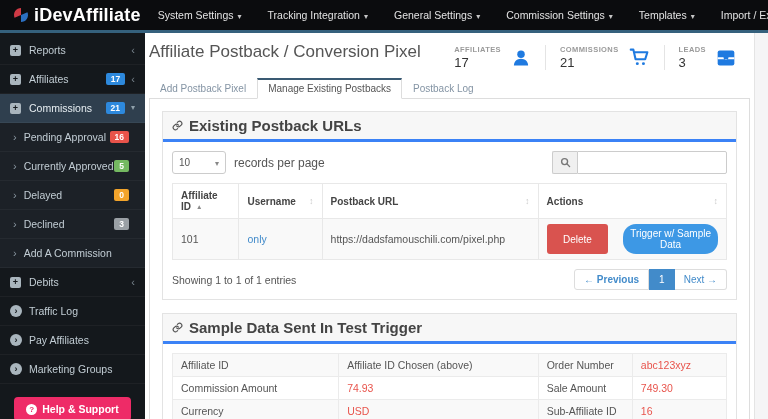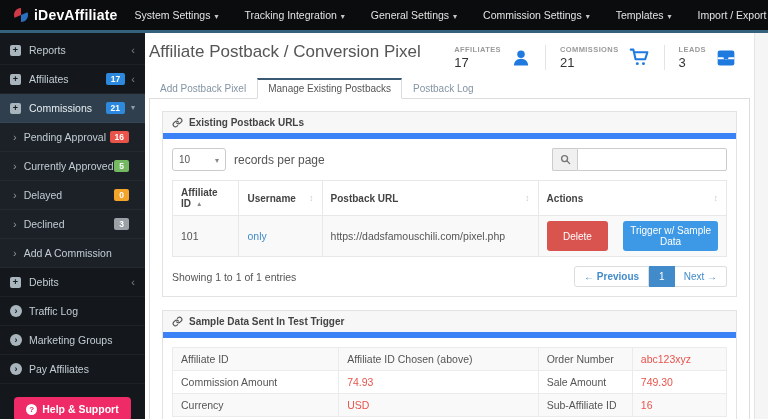--- a/index.html
+++ b/index.html
@@ -4,21 +4,21 @@
 <style>
   * { box-sizing: border-box; margin: 0; padding: 0; }
   body {
     width: 768px; height: 419px; overflow: hidden;
     font-family: "Liberation Sans", sans-serif;
     background: #ffffff;
   }
   
   .topbar { height: 30px; background: #0b0c0e; display: flex; align-items: center; }
   .brand { width: 148px; display: flex; align-items: center; gap: 5px; padding-left: 13px; cursor: pointer; }
-  .brand-text { color: #fff; font-weight: bold; font-size: 14px; letter-spacing: .2px; }
+  .brand-text { color: #fff; font-weight: bold; font-size: 18px; letter-spacing: .2px; }
   .nav-menus { display: flex; align-items: center; flex: 1; margin-left: 4px; }
   .nav-item { color: #e3e3e3; font-size: 10.5px; cursor: pointer; padding: 0 13px; display: flex; gap: 4px; white-space: nowrap; }
   .nav-item .caret-down-icon::before { content: "▾"; color: #c6c6c6; font-size: 8px; }
   .accent-line { height: 3px; background: #35617d; }
 
   
   .app { display: flex; height: 386px; }
   .sidebar { width: 145px; background: #14181c; display: flex; flex-direction: column; }
   .content { flex: 1; background: #fff; padding: 9px 4px 0; overflow: hidden; }
   .gutter { width: 14px; background: #f5f5f6; border-left: 1px solid #e4e4e4; }
@@ -63,21 +63,21 @@
 
   
   .tabs { display: flex; border-bottom: 1px solid #ddd; }
   .tab { font-size: 10px; padding: 4px 10px; color: #8494a4; cursor: pointer; border: 1px solid transparent; margin-bottom: -1px; white-space: nowrap; }
   .tab.active { background: #fff; color: #555; border-color: #ddd; border-bottom-color: #fff; border-top: 2px solid #3a5a73; padding-top: 3px; }
   .tab-body { border: 1px solid #ddd; border-top: none; padding: 12px; min-height: 307px; }
 
   
   .panel { border: 1px solid #e3e3e3; margin-bottom: 13px; background: #fff; }
   .panel:last-child { margin-bottom: 0; }
-  .panel-head { background: #f7f7f7; border-bottom: 6px solid #3b82f6; padding: 5px 9px; display: flex; align-items: center; gap: 6px; font-size: 10px; font-weight: bold; color: #444; }
+  .panel-head { background: #f7f7f7; border-bottom: 3px solid #3b82f6; padding: 5px 9px; display: flex; align-items: center; gap: 6px; font-size: 15px; font-weight: bold; color: #444; }
   .panel-body { padding: 9px; }
 
   .controls { display: flex; justify-content: space-between; align-items: center; margin-bottom: 9px; }
   .rpp { display: flex; align-items: center; gap: 8px; }
   .select { width: 54px; height: 23px; border: 1px solid #ccc; border-radius: 3px; display: flex; align-items: center; justify-content: space-between; padding: 0 6px; font-size: 10px; color: #555; cursor: pointer; background: #fff; }
   .select .caret-down-icon::before { content: "▾"; color: #888; font-size: 8px; }
   .rpp-label { font-size: 12px; color: #555; }
   .search { display: flex; }
   .search-addon { width: 25px; height: 23px; background: #f0f0f0; border: 1px solid #ccc; border-right: none; display: flex; align-items: center; justify-content: center; border-radius: 2px 0 0 2px; }
   .search-input { width: 150px; height: 23px; border: 1px solid #ccc; border-radius: 0 2px 2px 0; font-size: 10.5px; padding: 0 6px; outline: none; font-family: inherit; }
@@ -85,21 +85,21 @@
   table { width: 100%; border-collapse: collapse; table-layout: fixed; }
   .t1 th { font-size: 10px; color: #444; text-align: left; padding: 6px 8px; border: 1px solid #e8e8e8; font-weight: bold; cursor: pointer; }
   .t1 td { font-size: 10.5px; color: #555; padding: 5px 8px; border: 1px solid #e8e8e8; background: #f9f9f9; overflow: hidden; }
   .w-id { width: 12%; } .w-user { width: 15%; } .w-url { width: 39%; } .w-act { width: 34%; }
   .sort-asc-icon::before { content: "▲"; color: #8a8a8a; font-size: 6.5px; margin-left: 5px; vertical-align: 1px; }
   .sort-icon { float: right; color: #ccc; font-size: 9px; } .sort-icon::before { content: "↕"; }
   .link { color: #428bca; cursor: pointer; text-decoration: none; }
   .actions { display: flex; }
   .btn { border: none; border-radius: 3px; color: #fff; font-size: 10px; padding: 4px 0; cursor: pointer; font-family: inherit; text-align: center; }
   .btn-delete { background: #d9534f; width: 78px; }
-  .btn-trigger { background: #3d98e5; width: 120px; margin-left: 15px; }
+  .btn-trigger { background: #3d98e5; width: 120px; margin-left: 15px; border-radius: 13px; }
 
   .table-foot { display: flex; justify-content: space-between; align-items: center; margin-top: 9px; }
   .showing { font-size: 10.5px; color: #555; }
   .pager { display: flex; }
   .page-btn { font-size: 10px; color: #428bca; border: 1px solid #ddd; padding: 4px 9px; cursor: pointer; background: #fff; }
   .page-btn.prev { border-radius: 3px 0 0 3px; font-weight: bold; }
   .page-btn.next { border-radius: 0 3px 3px 0; border-left: none; }
   .page-btn.current { background: #428bca; border-color: #428bca; color: #fff; }
 
   .t2 td { font-size: 10.5px; padding: 5px 8px; border: 1px solid #ebebeb; color: #555; overflow: hidden; }
@@ -197,25 +197,25 @@
         <span class="plus-icon"></span>
         <span class="label">Debits</span>
         <span class="chev-left-icon"></span>
       </div>
       <div class="sitem">
         <span class="circle-arrow-icon"></span>
         <span class="label">Traffic Log</span>
       </div>
       <div class="sitem">
         <span class="circle-arrow-icon"></span>
+        <span class="label">Pay Affiliates</span>
+      </div>
+      <div class="sitem">
+        <span class="circle-arrow-icon"></span>
         <span class="label">Marketing Groups</span>
-      </div>
-      <div class="sitem">
-        <span class="circle-arrow-icon"></span>
-        <span class="label">Pay Affiliates</span>
       </div>
       <div class="help-btn">
         <span class="help-q-icon"></span>
         <span>Help &amp; Support</span>
       </div>
     </div>
   </div>
 
   <div class="content">
     <div class="page-head">

